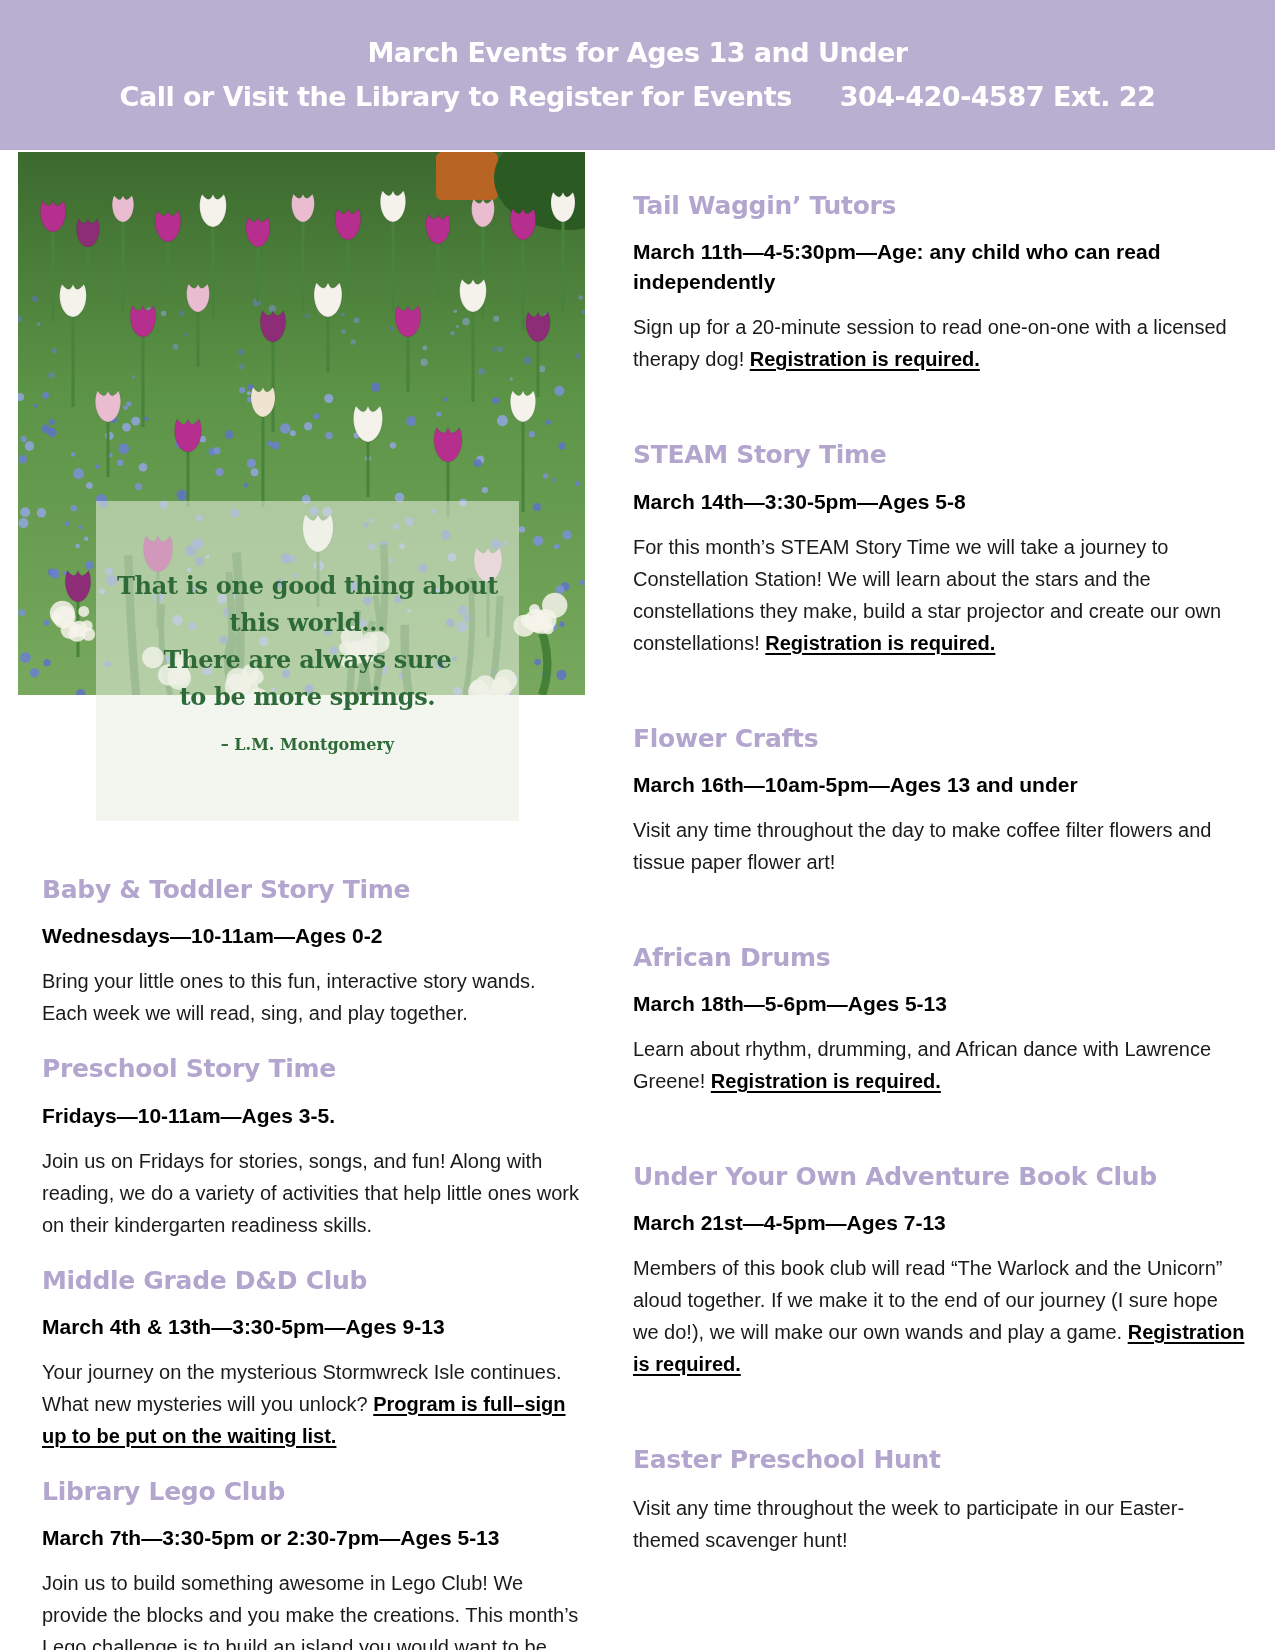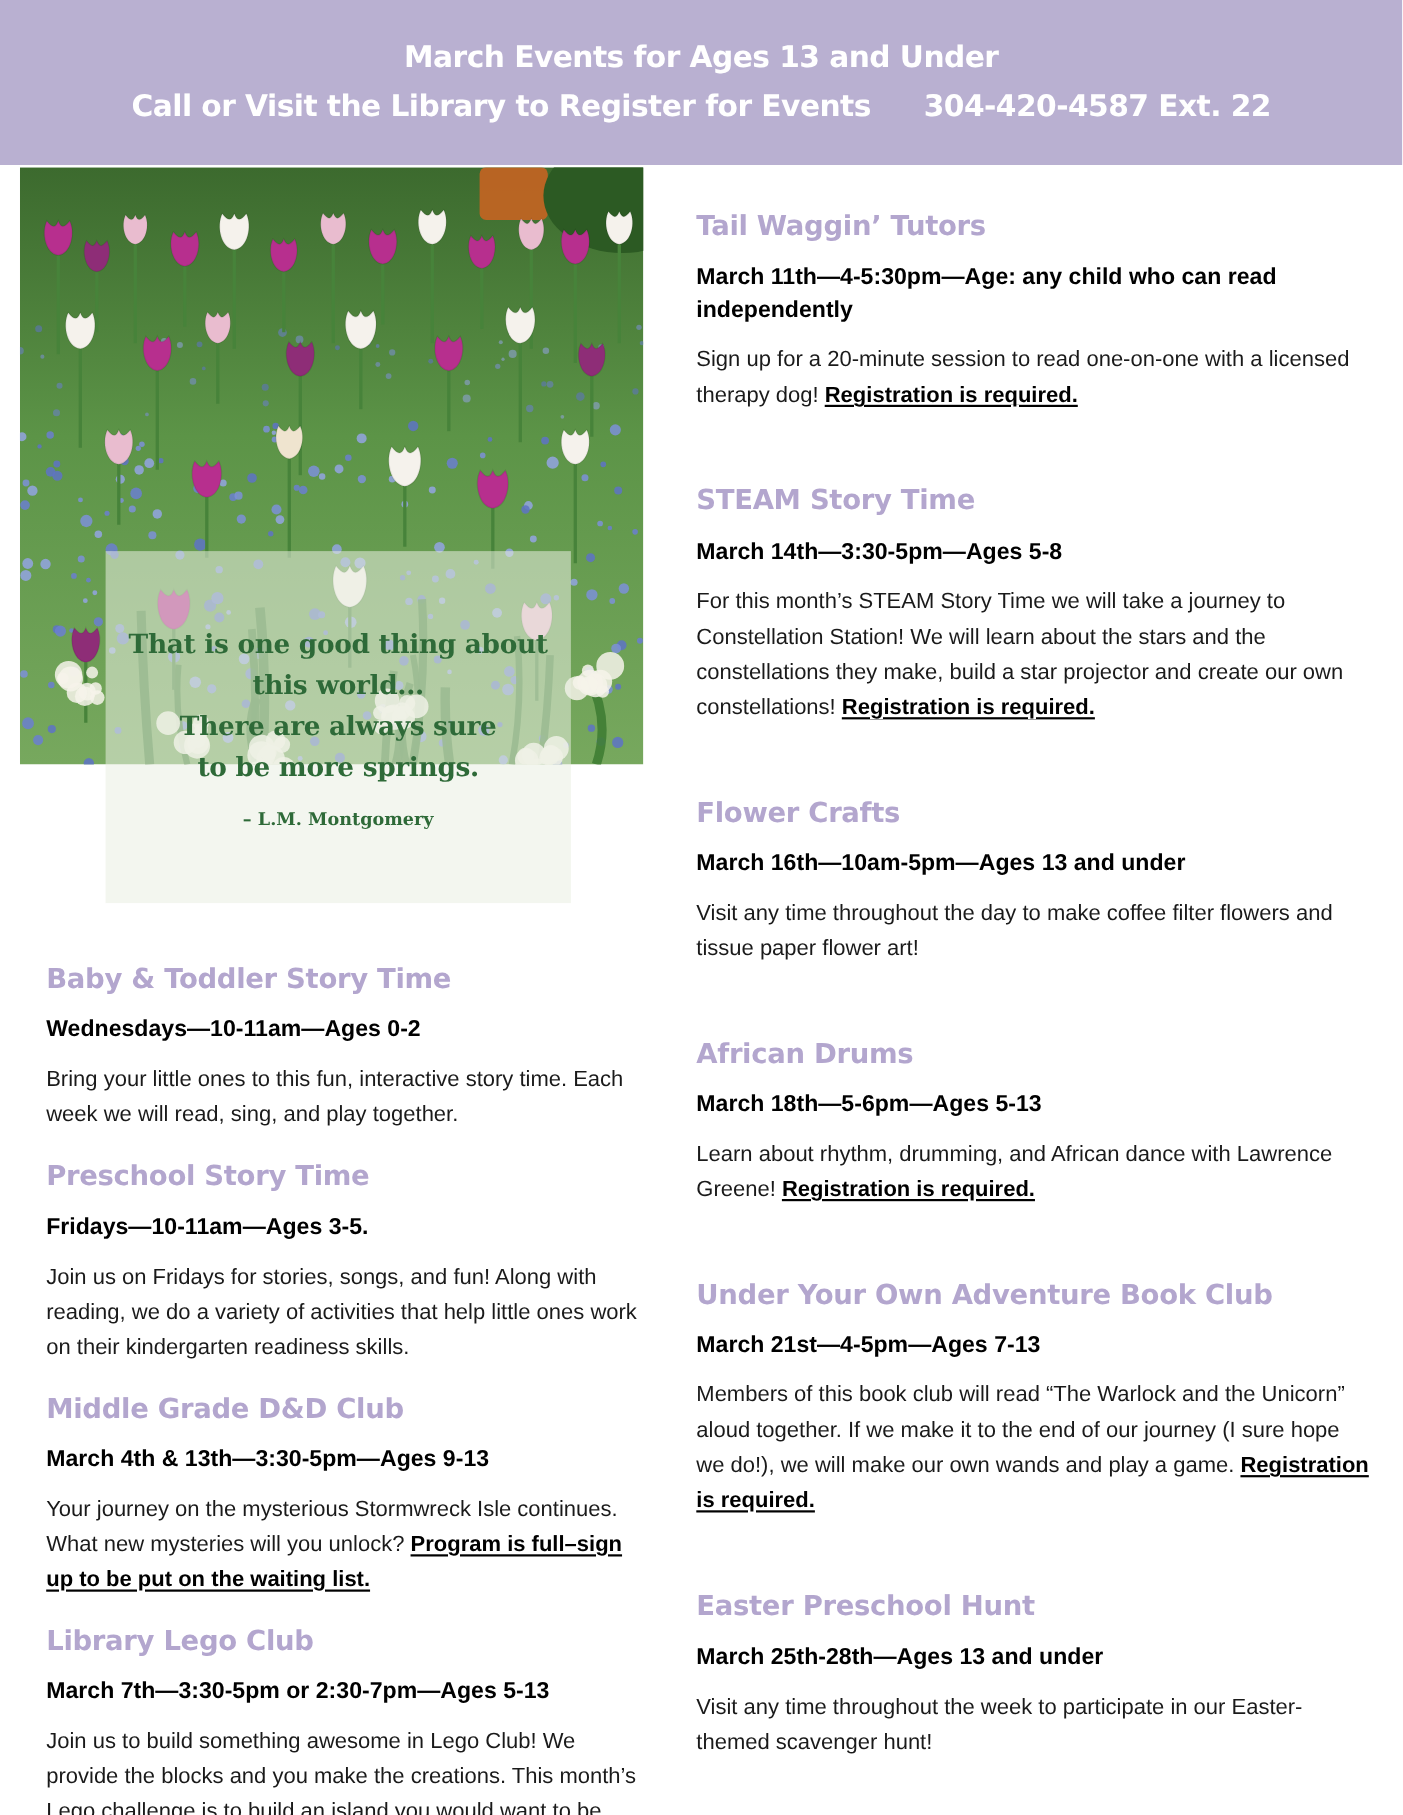--- a/index.html
+++ b/index.html
@@ -463,21 +463,21 @@
           <div class="quote-line">There are always sure</div>
           <div class="quote-line">to be more springs.</div>
           <div class="quote-attr">– L.M. Montgomery</div>
         </div>
         <div class="watermark">©HOMEISWHERETHEBOATIS.NET</div>
       </figure>
 
       <section class="event">
         <h2 class="event-title">Baby &amp; Toddler Story Time</h2>
         <p class="event-meta">Wednesdays—10-11am—Ages 0-2</p>
-        <p class="event-body"><span>Bring your little ones to this fun, interactive story time. Each week we will read, sing, and play together.</span><span class="reg-note"></span></p>
+        <p class="event-body"><span>Bring your little ones to this fun, interactive story wands. Each week we will read, sing, and play together.</span><span class="reg-note"></span></p>
       </section>
 
       <section class="event">
         <h2 class="event-title">Preschool Story Time</h2>
         <p class="event-meta">Fridays—10-11am—Ages 3-5.</p>
         <p class="event-body"><span>Join us on Fridays for stories, songs, and fun! Along with reading, we do a variety of activities that help little ones work on their kindergarten readiness skills.</span><span class="reg-note"></span></p>
       </section>
 
       <section class="event">
         <h2 class="event-title">Middle Grade D&amp;D Club</h2>
@@ -520,19 +520,18 @@
       </section>
 
       <section class="event">
         <h2 class="event-title">Under Your Own Adventure Book Club</h2>
         <p class="event-meta">March 21st—4-5pm—Ages 7-13</p>
         <p class="event-body"><span>Members of this book club will read “The Warlock and the Unicorn” aloud together. If we make it to the end of our journey (I sure hope we do!), we will make our own wands and play a game. </span><span class="reg-note">Registration is required.</span></p>
       </section>
 
       <section class="event">
         <h2 class="event-title">Easter Preschool Hunt</h2>
-        <p class="event-meta">March 25th-28th—Ages 13 and under</p>
         <p class="event-body"><span>Visit any time throughout the week to participate in our Easter-themed scavenger hunt!</span><span class="reg-note"></span></p>
       </section>
 
     </div>
   </main>
 </div>
 
 </body></html>

